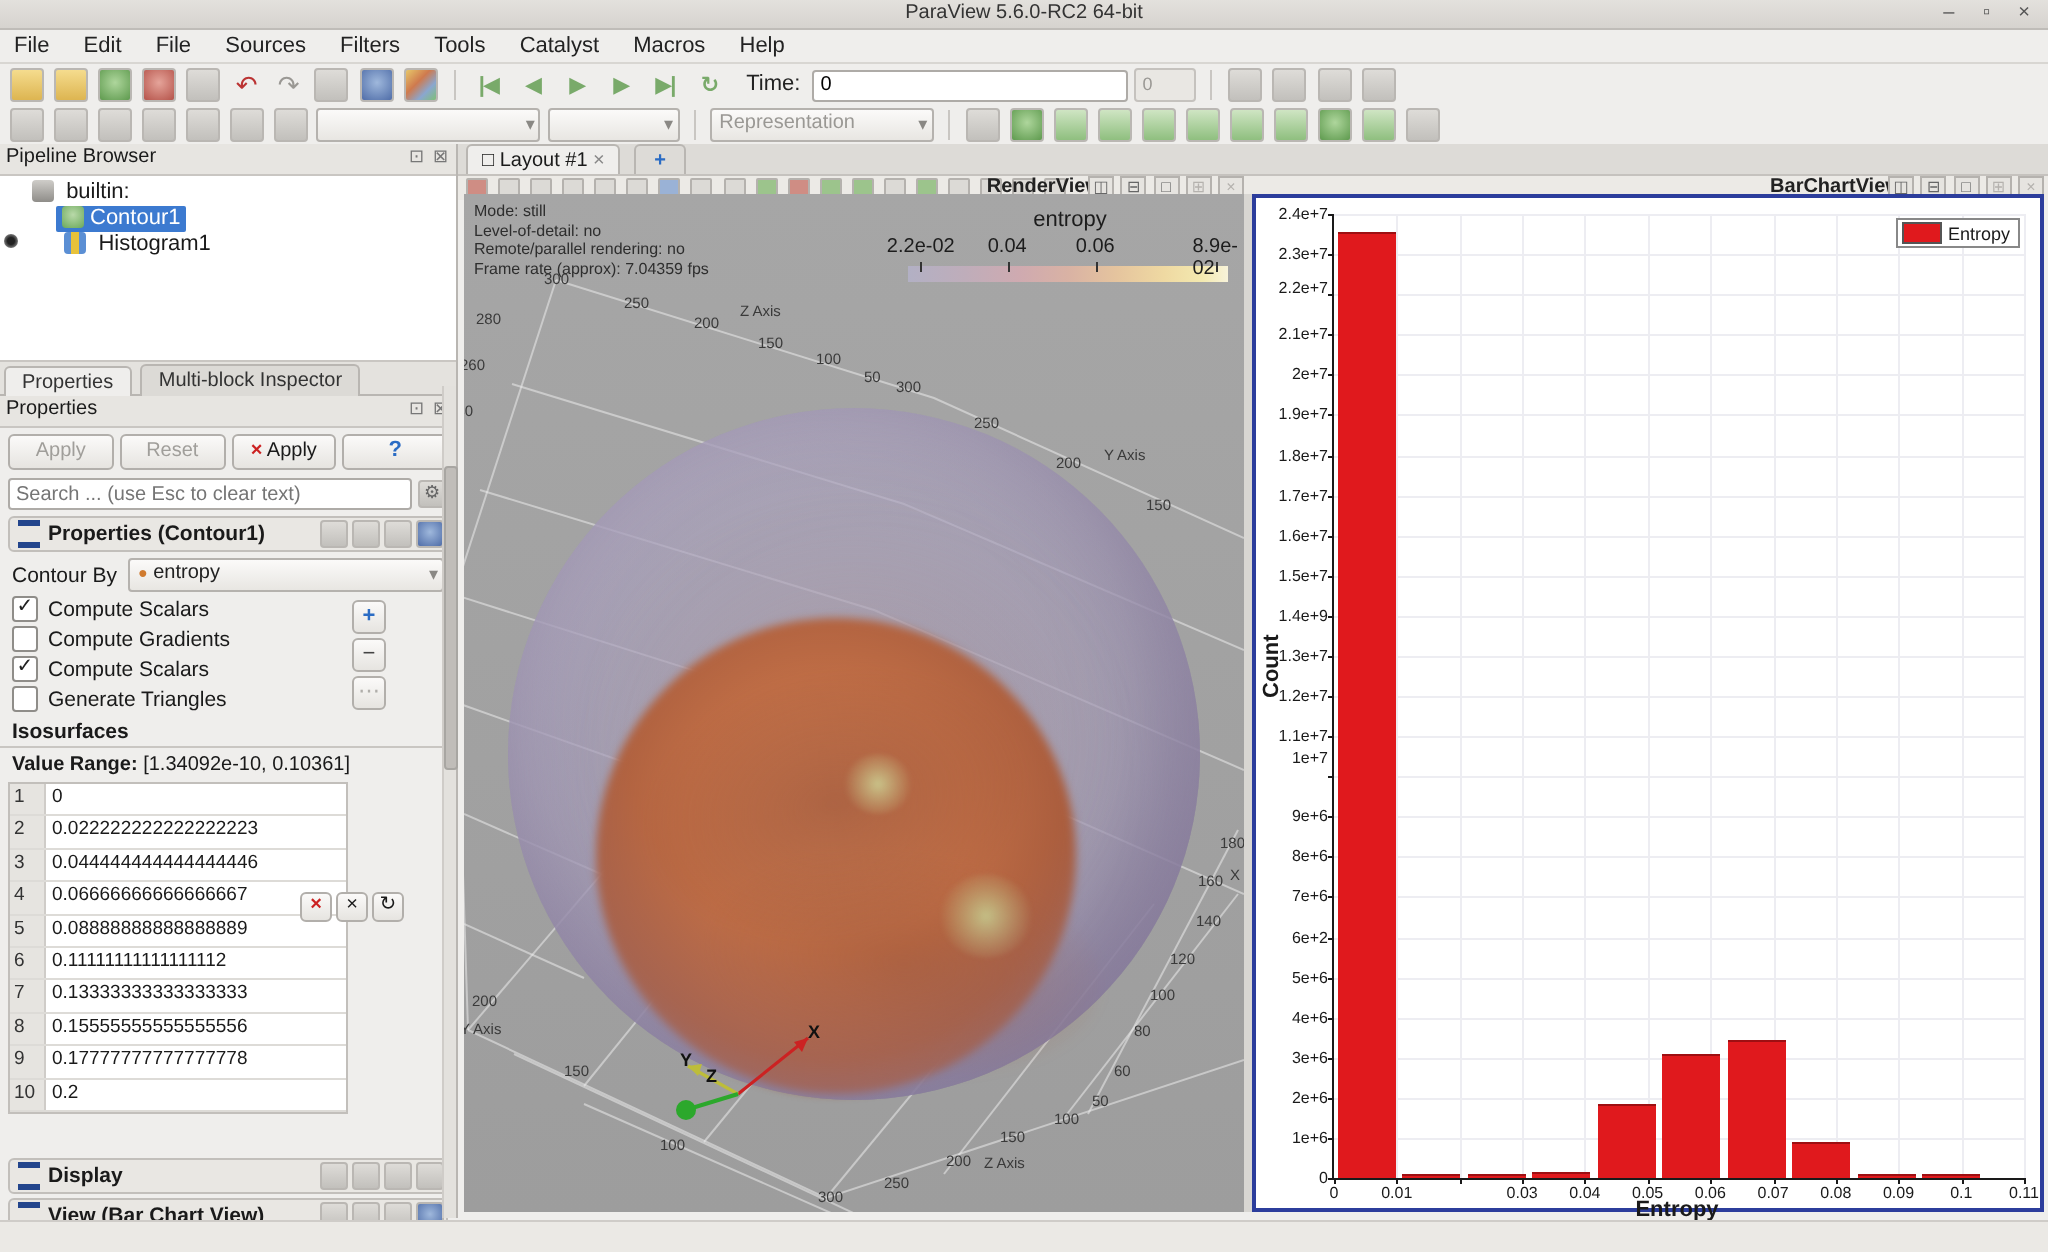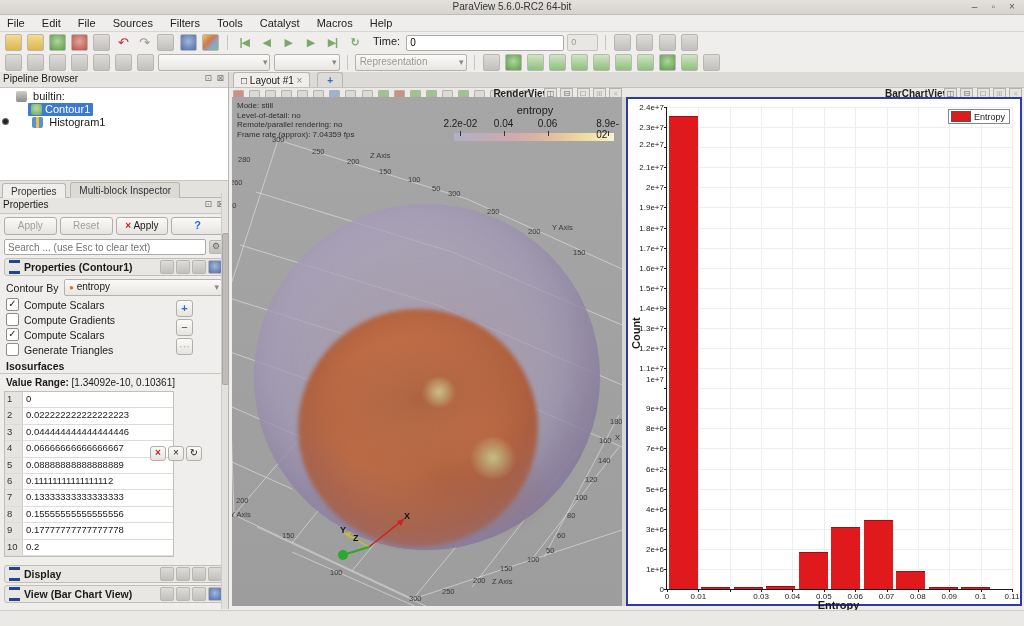--- a/index.html
+++ b/index.html
@@ -333,21 +333,21 @@
       <div class="sidebtn plus">+</div>
       <div class="sidebtn minus">−</div>
       <div class="sidebtn dots">⋯</div>
     </div>
     <div class="tbl-bot" style="position:absolute;left:150px;top:374px;">
       <span class="sidebtn redx">×</span>
       <span class="sidebtn">×</span>
       <span class="sidebtn">↻</span>
     </div>
 
-    <div class="sect" style="margin-top:8px">
+    <div class="sect" style="margin-top:22px">
       <span class="eqicon"></span>
       <b>Display</b>
       <span class="chip sm c-gray"></span>
       <span class="chip sm c-gray"></span>
       <span class="chip sm c-gray"></span>
       <span class="chip sm c-gray"></span>
     </div>
 
     <div class="sect">
       <span class="eqicon"></span>

